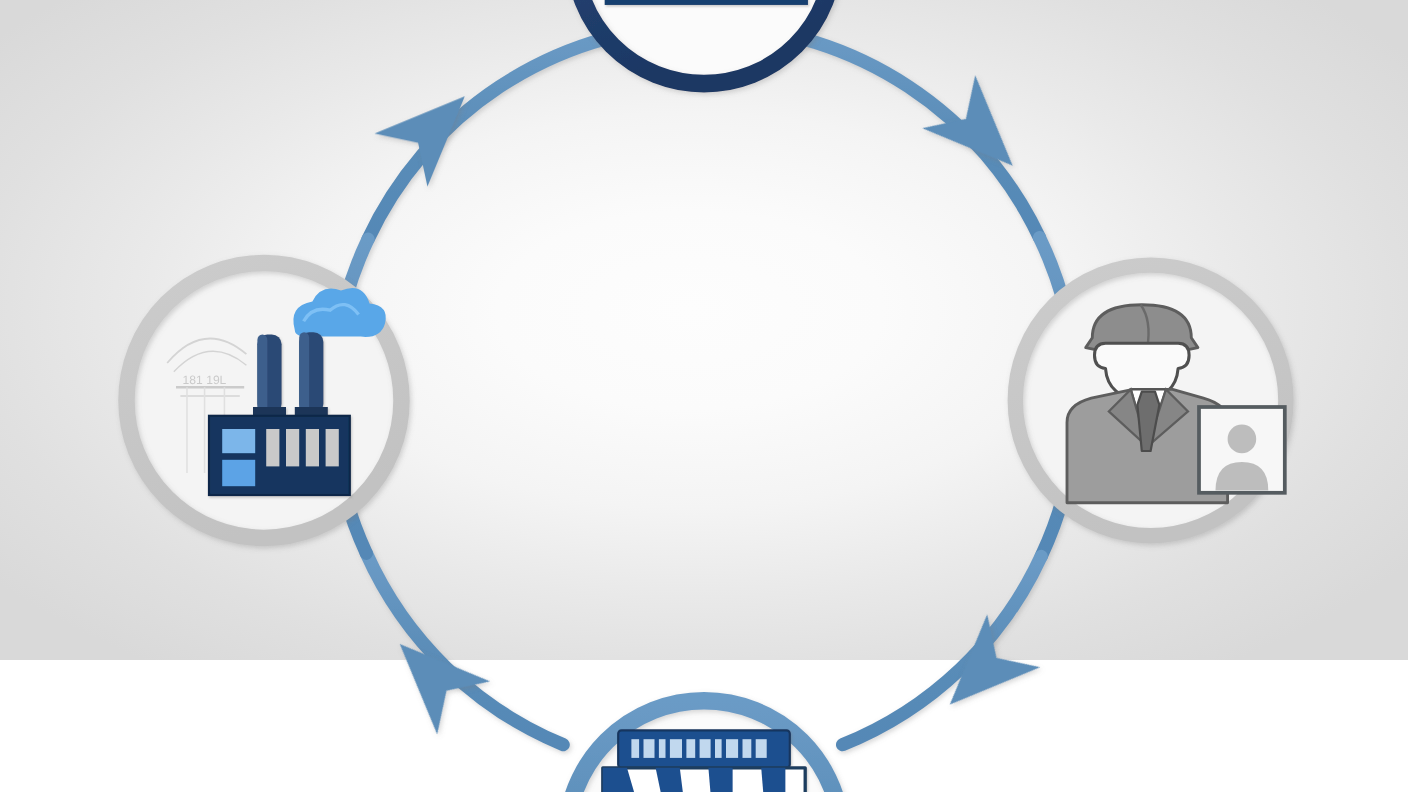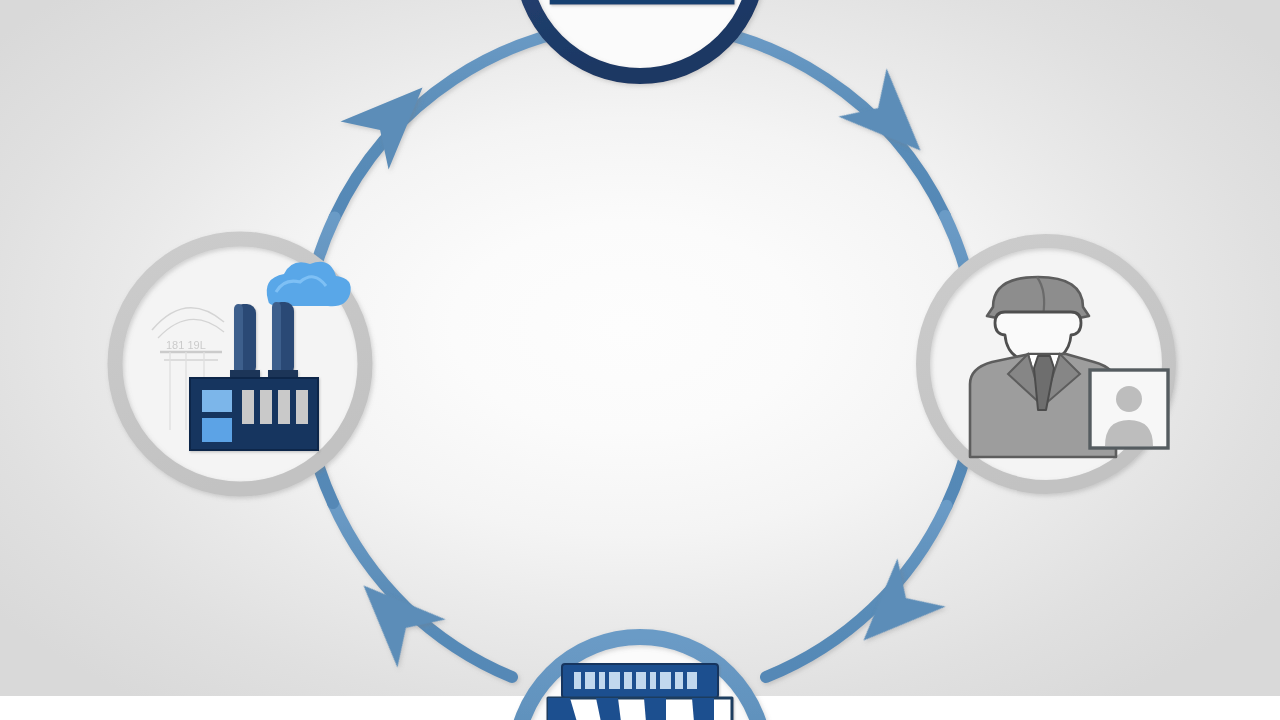--- a/index.html
+++ b/index.html
@@ -6,21 +6,21 @@
     margin: 0;
     padding: 0;
     width: 1280px;
     height: 720px;
     overflow: hidden;
     font-family: "Liberation Sans", sans-serif;
   }
   #stage {
     position: relative;
     width: 1280px;
-    height: 696px;
+    height: 600px;
     background: radial-gradient(ellipse 62% 68% at 49% 47%,
                 #fdfdfd 0%, #fbfbfb 22%, #f4f4f4 44%,
                 #e9e9e9 64%, #e0e0e0 82%, #d9d9d9 100%);
   }
   #stage svg.layer {
     position: absolute;
     left: 0;
     top: 0;
     width: 1280px;
     height: 720px;

